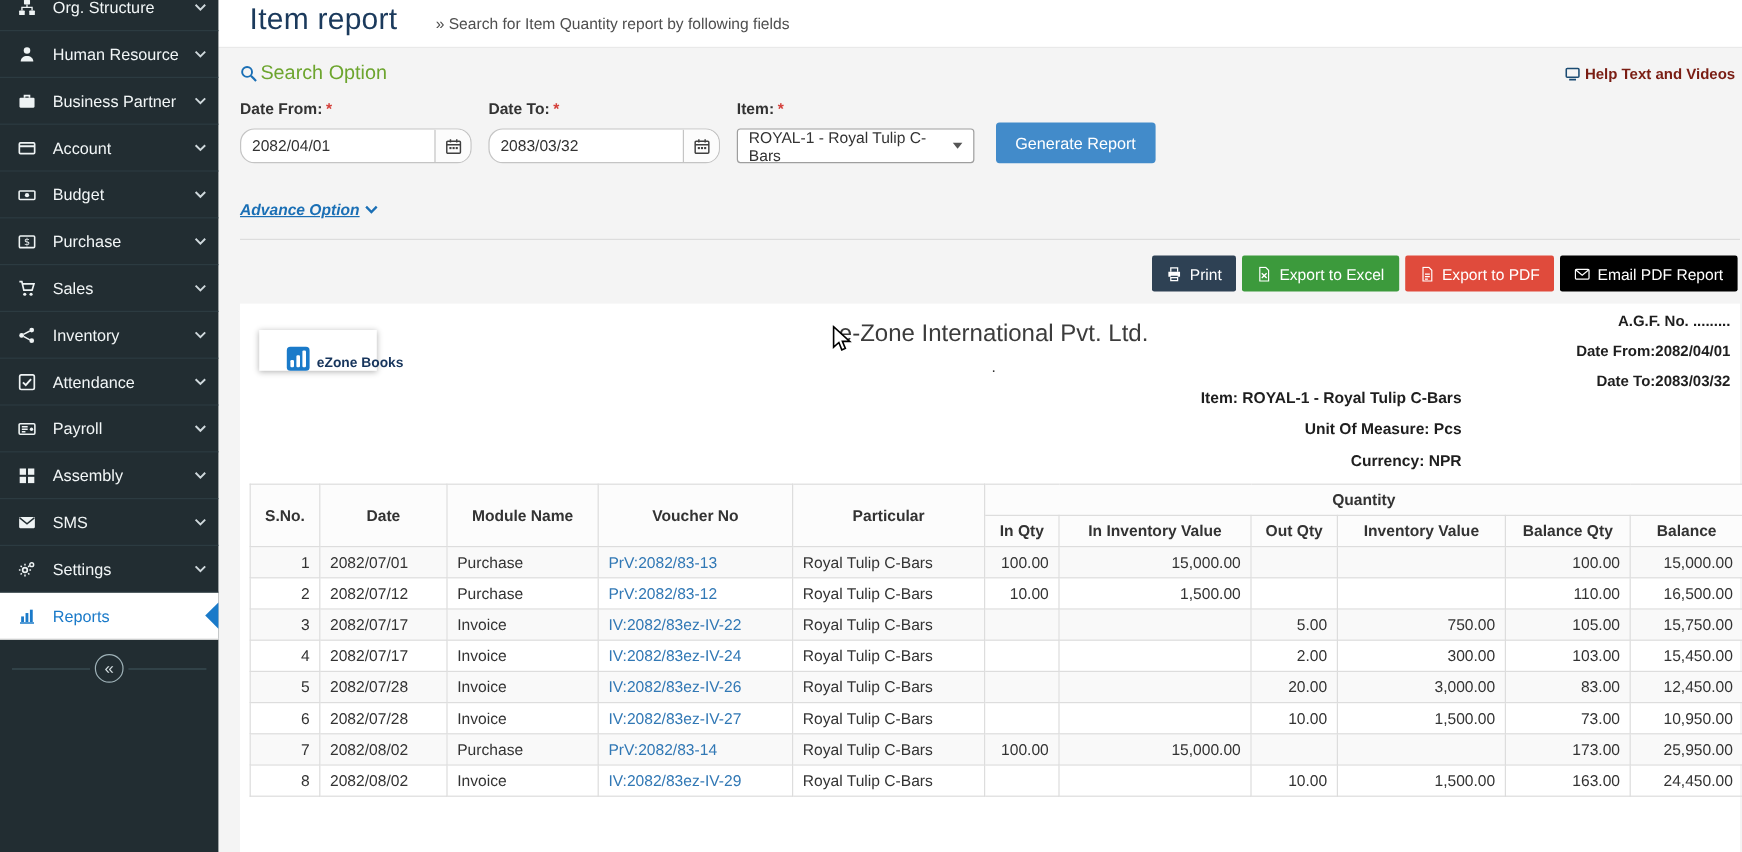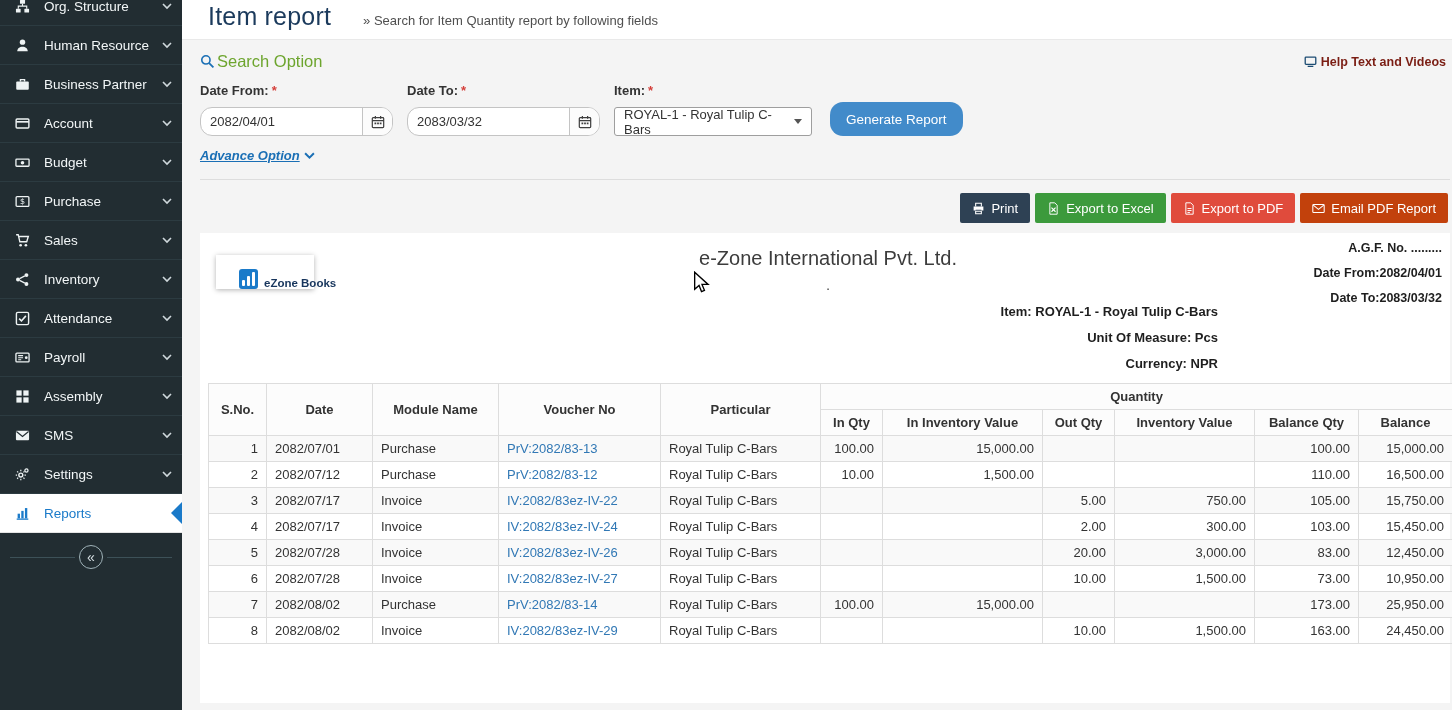--- a/index.html
+++ b/index.html
@@ -45,35 +45,35 @@
   .form-row { display:flex; align-items:flex-end; gap:14px; }
   .field label { display:block; font-weight:bold; font-size:13px; color:#333; margin-bottom:9px; }
   .req { color:#d43f3a; margin-left:3px; }
   .input-wrap { display:flex; width:193px; height:29px; background:#fff; border:1px solid #c4c4c4; border-radius:12px; overflow:hidden; }
   .input-wrap input { border:none; flex:1; min-width:0; padding:0 9px; font-size:13px; color:#333; outline:none; background:transparent; font-family:"Liberation Sans",sans-serif; }
   .cal-btn { width:30px; border-left:1px solid #c4c4c4; display:flex; align-items:center; justify-content:center; color:#3f3f3f; background:#fcfcfc; cursor:pointer; }
   .cal-btn svg { width:14px; height:14px; }
   .select-wrap { display:flex; align-items:center; justify-content:space-between; width:198px; height:29px;
                  background:#fff; border:1px solid #9e9e9e; border-radius:3px; padding:0 9px; font-size:13px; color:#333; cursor:pointer; }
   .caret { width:0; height:0; border-left:4px solid transparent; border-right:4px solid transparent; border-top:5px solid #555; }
-  .gen-btn { height:34px; padding:0 16px; background:#428bca; color:#fff; border:none; border-radius:13px;
+  .gen-btn { height:34px; padding:0 16px; background:#428bca; color:#fff; border:none; border-radius:3px;
              font-size:13.5px; margin-left:4px; cursor:pointer; font-family:"Liberation Sans",sans-serif; }
 
-  .advance { display:inline-flex; align-items:center; gap:4px; margin-top:12px; font-size:13px; font-style:italic;
+  .advance { display:inline-flex; align-items:center; gap:4px; margin-top:31px; font-size:13px; font-style:italic;
              font-weight:bold; color:#1a6fb5; text-decoration:underline; cursor:pointer; }
   .advance svg { width:11px; height:8px; }
 
   .toolbar { border-top:1px solid #ddd; margin-top:15px; padding:13px 2px 10px 0; display:flex; justify-content:flex-end; gap:5px; }
   .btn { height:30px; display:inline-flex; align-items:center; gap:6px; padding:0 12px; color:#fff; font-size:13px;
          border:none; border-radius:2px; cursor:pointer; font-family:"Liberation Sans",sans-serif; }
   .btn svg { width:13px; height:13px; }
   .btn-print { background:#2e4154; }
   .btn-excel { background:#3c9a3c; }
   .btn-pdf   { background:#e04b3c; }
-  .btn-email { background:#c2410c;align-items:center; }
+  .btn-email { background:#000000;align-items:center; }
 
   
   .report { background:#fff; padding:6px 2px 0 8px; min-height:470px; }
   .report-header { display:grid; grid-template-columns:230px 1fr 230px; }
   .logo-card { width:98px; height:34px; background:#fff; box-shadow:0 1px 5px rgba(0,0,0,.3); display:flex;
                align-items:flex-end; gap:6px; padding:0 23px; margin:16px 0 0 8px; }
   .logo-mark { width:20px; height:20px; background:#1a7ac9; border-radius:3px; display:flex; align-items:flex-end;
                justify-content:center; gap:2px; padding:3px 3px; }
   .logo-mark i { display:block; width:3px; background:#fff; border-radius:1px; }
   .logo-text { font-size:11.5px; font-weight:bold; color:#17355c; white-space:nowrap; }

